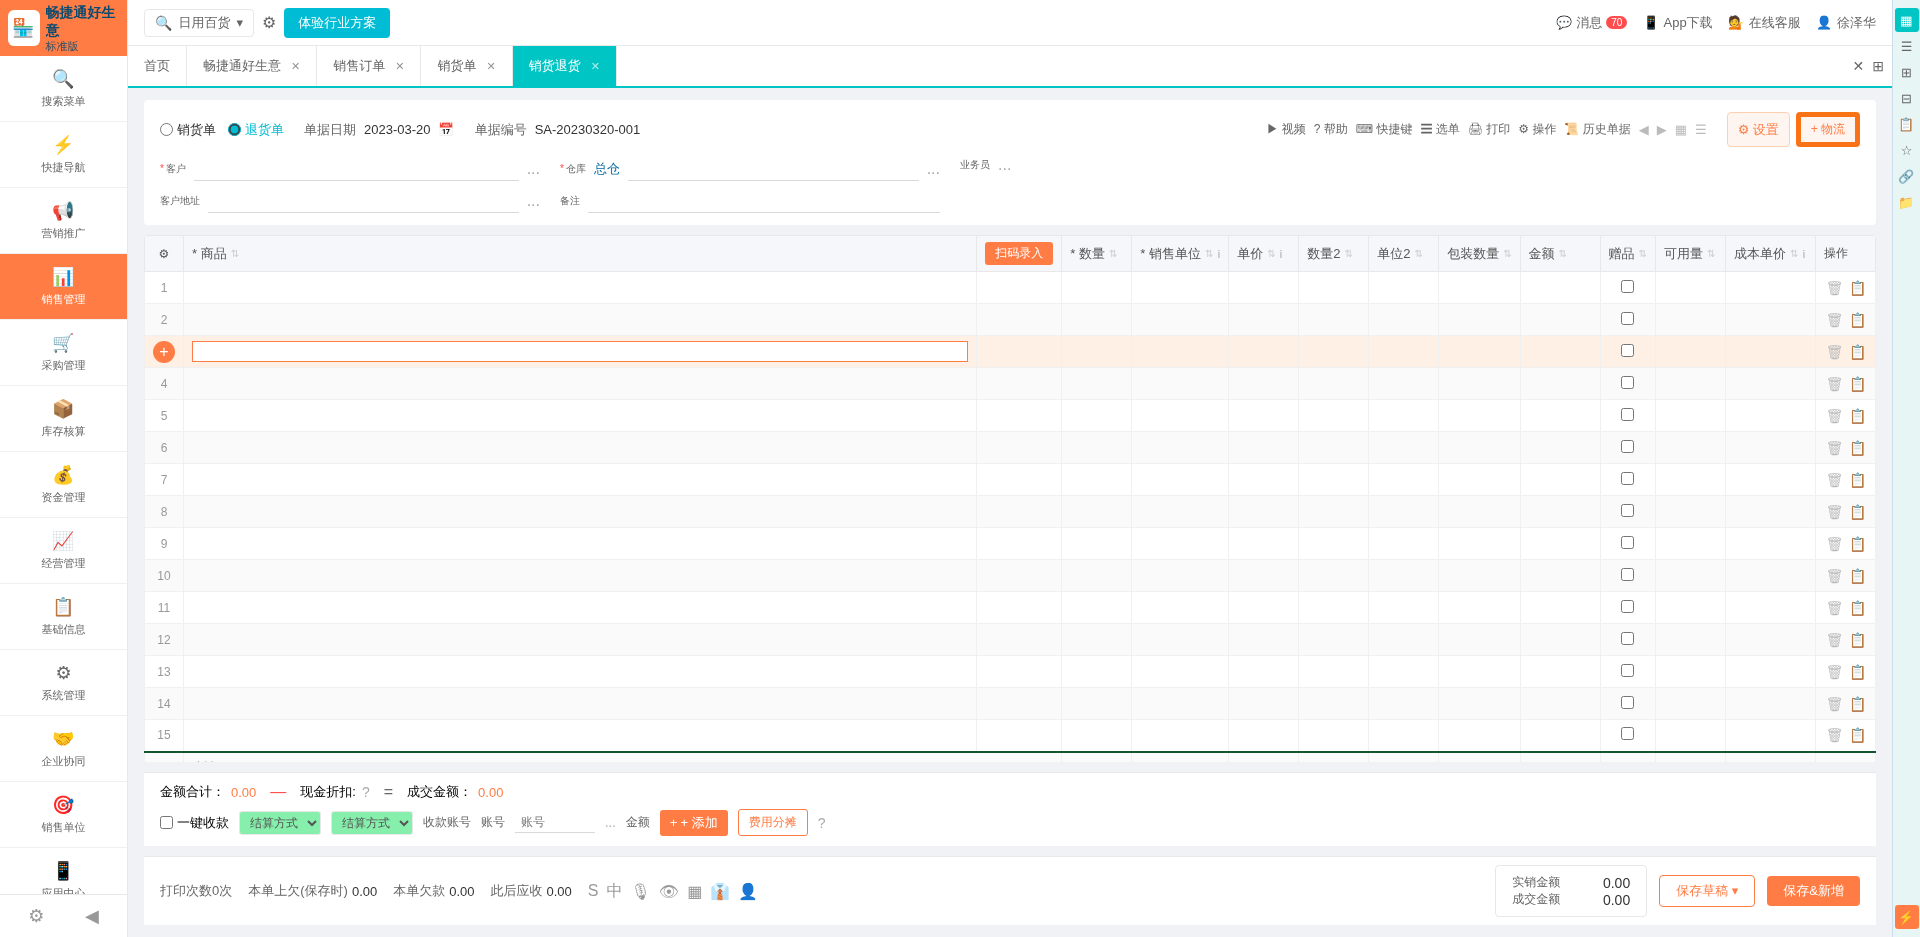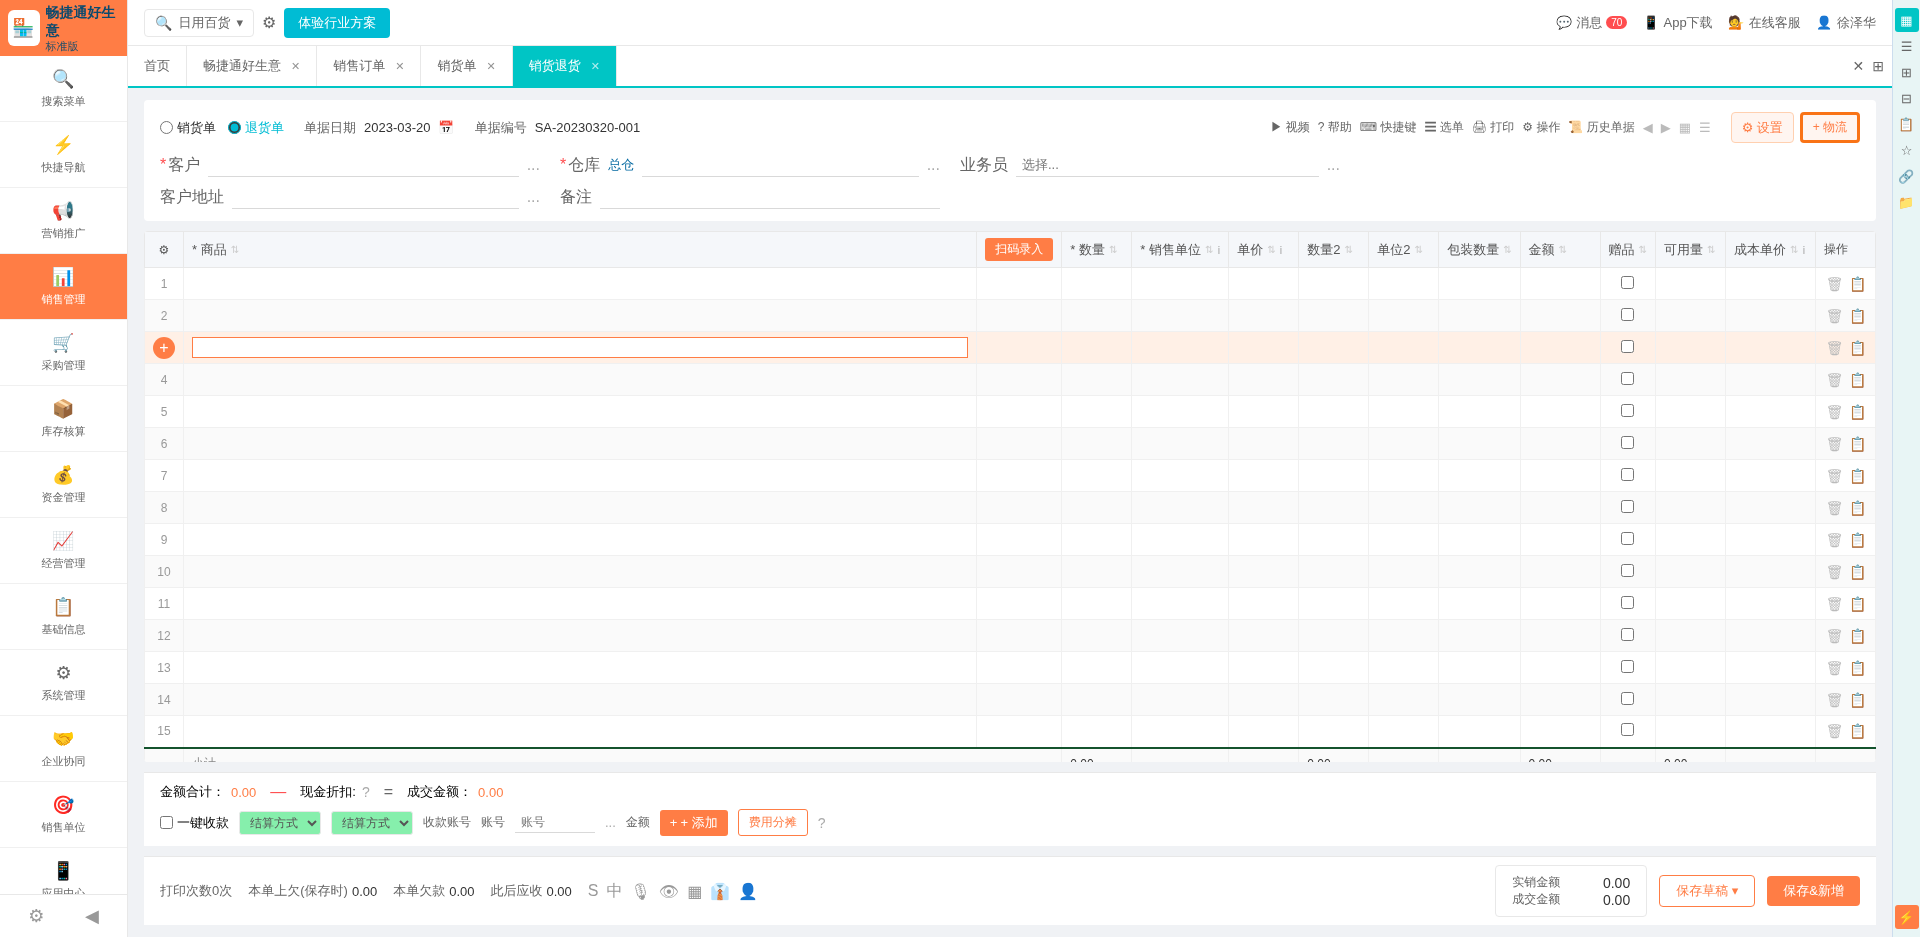--- a/index.html
+++ b/index.html
@@ -50,26 +50,26 @@
     .form-radio-group { display: flex; align-items: center; gap: 12px; }
     .form-radio { display: flex; align-items: center; gap: 4px; cursor: pointer; color: #333; }
     .form-radio input[type=radio] { accent-color: #00bcd4; cursor: pointer; }
     .form-radio.selected { color: #00bcd4; }
     .form-field-inline { display: flex; align-items: center; gap: 8px; }
     .form-label { color: #666; white-space: nowrap; }
     .form-value { color: #333; font-weight: 500; }
     .header-actions { margin-left: auto; display: flex; align-items: center; gap: 8px; }
     .header-action { display: flex; align-items: center; gap: 3px; color: #666; cursor: pointer; font-size: 12px; }
     .btn-settings { background: #fff5f0; border: 1px solid #ffd0b0; color: #ff7d45; padding: 4px 10px; border-radius: 4px; cursor: pointer; font-size: 12px; }
-    .btn-logistics { background: #fff5f0; border: 3px solid #f97316; color: #ff7d45; padding: 4px 10px; border-radius: 4px; cursor: pointer; font-size: 12px; }
+    .btn-logistics { background: #fff5f0; border: 5px solid #f97316; color: #ff7d45; padding: 4px 10px; border-radius: 4px; cursor: pointer; font-size: 12px; }
 
     
     .form-fields { display: flex; gap: 20px; flex-wrap: wrap; align-items: flex-start; }
     .field-group { display: flex; align-items: center; gap: 8px; flex: 1; min-width: 200px; max-width: 380px; }
-    .field-label { color: #666; white-space: nowrap; font-size: 16px; }
+    .field-label { color: #666; white-space: nowrap; font-size: 10px; }
     .field-label.required::before { content: '*'; color: #ff4d4f; margin-right: 2px; }
     .field-input { flex: 1; border: none; border-bottom: 1px solid #d9d9d9; padding: 4px 6px; color: #333; outline: none; font-size: 13px; min-width: 80px; }
     .field-input-wide { flex: 1; }
     .field-ellipsis { color: #aaa; cursor: pointer; font-size: 16px; line-height: 1; }
 
     
     .table-card { background: #fff; border-radius: 4px; flex: 1; overflow: hidden; display: flex; flex-direction: column; }
     .scan-btn { background: #ff7d45; color: #fff; border: none; padding: 3px 10px; border-radius: 3px; cursor: pointer; font-size: 12px; }
     .table-wrap { overflow-x: auto; overflow-y: auto; flex: 1; }
     table { width: 100%; border-collapse: collapse; min-width: 900px; }
@@ -326,21 +326,20 @@
           <span class="field-ellipsis">...</span>
         </div>
         <div class="field-group">
           <span class="field-label required">仓库</span>
           <span style="color:#0369a1;font-size:13px;">总仓</span>
           <input class="field-input field-input-wide" type="text" placeholder="" style="">
           <span class="field-ellipsis">...</span>
         </div>
         <div class="field-group">
           <span class="field-label">业务员</span>
-          <input class="field-input field-input-wide" type="text" placeholder="选择..." style="">
           <span class="field-ellipsis">...</span>
         </div>
       </div>
 
       <div class="form-fields" style="margin-top:8px;">
         <div class="field-group">
           <span class="field-label">客户地址</span>
           <input class="field-input field-input-wide" type="text" placeholder="" style="">
           <span class="field-ellipsis">...</span>
         </div>

